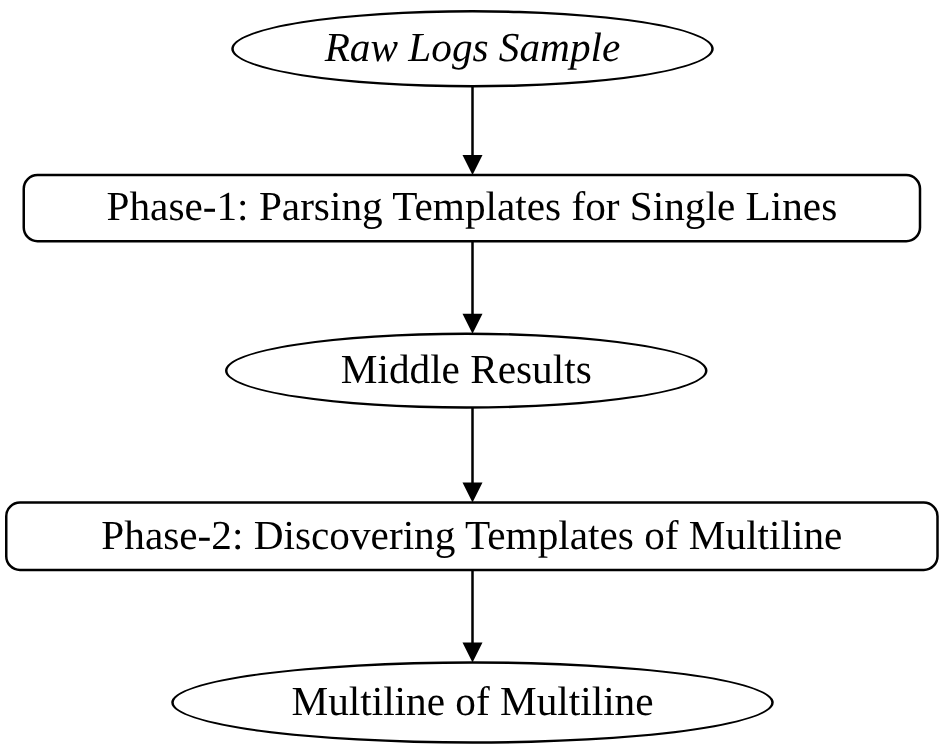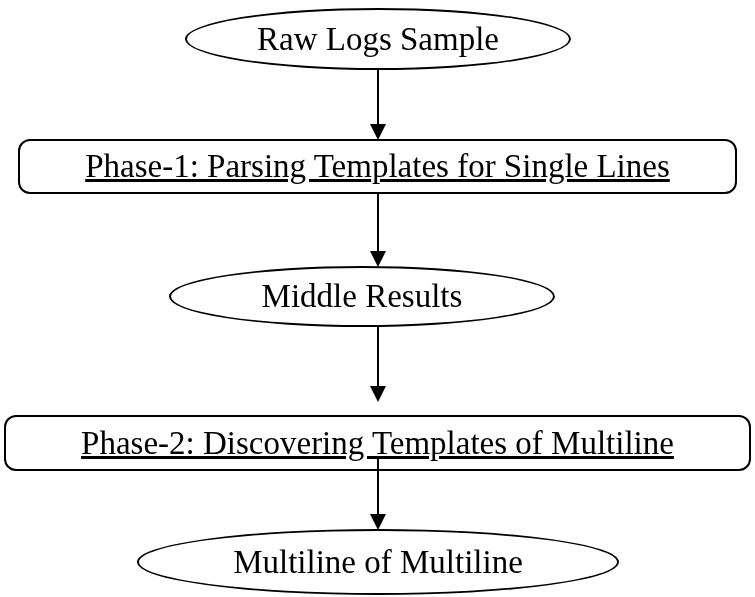--- a/index.html
+++ b/index.html
@@ -23,27 +23,27 @@
     justify-content: center;
     text-align: center;
     background: #ffffff;
     border: 2px solid #000000;
     font-size: 33px;
     line-height: 1;
     white-space: nowrap;
     box-sizing: border-box;
   }
   .ellipse { border-radius: 50%; }
-  .rect    { border-radius: 12px; text-decoration: underline; }
+  .rect    { border-radius: 12px; }
 
   
-  .n1 { left: 185px; top: 8px;   width: 386px; height: 62px; }
+  .n1 { left: 185px; top: 8px;   width: 386px; height: 62px; font-style: italic; }
   .n2 { left: 18px;  top: 139px; width: 719px; height: 55px; }
-  .n3 { left: 169px; top: 266px; width: 386px; height: 61px; }
-  .n4 { left: 4px;   top: 415px; width: 747px; height: 56px; }
+  .n3 { left: 180px; top: 266px; width: 386px; height: 61px; }
+  .n4 { left: 4px;   top: 401px; width: 747px; height: 56px; }
   .n5 { left: 137px; top: 529px; width: 482px; height: 66px; }
 
   
   .arrow { position: absolute; left: 369px; width: 18px; }
   .arrow .shaft {
     position: absolute;
     left: 8px;
     top: 0;
     width: 2px;
     background: #000000;

